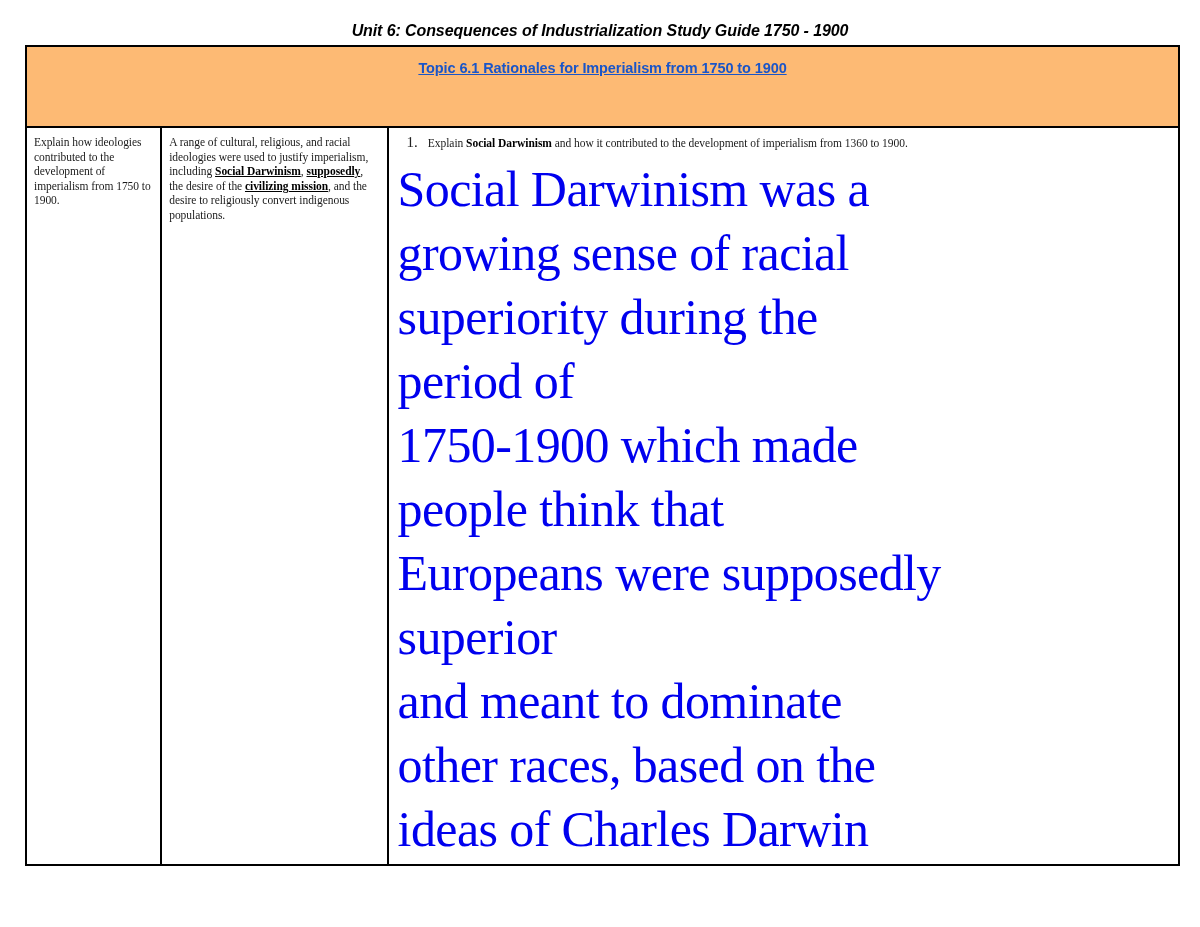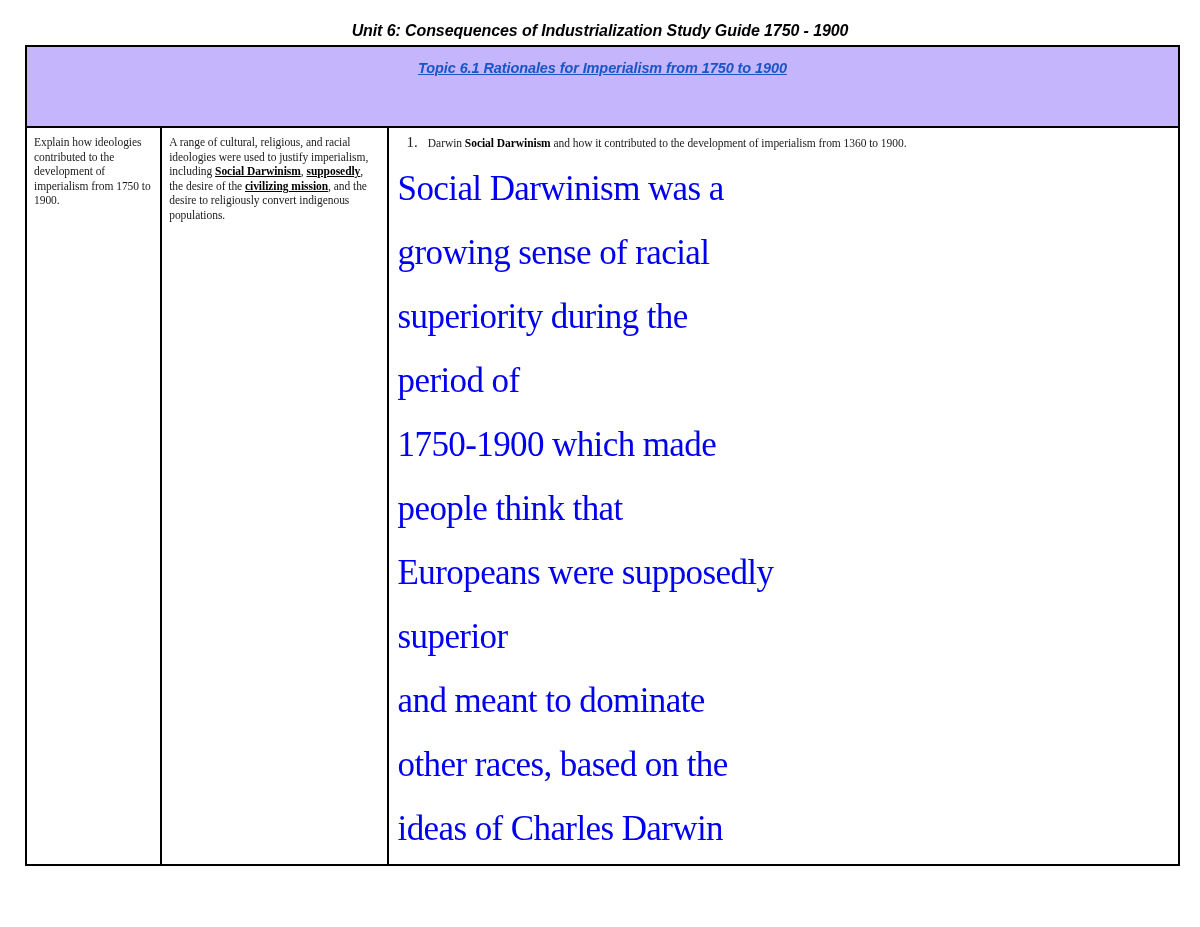--- a/index.html
+++ b/index.html
@@ -42,25 +42,24 @@
     table-layout: fixed;
   }
   .guide-table td {
     border: 2px solid #000000;
     vertical-align: top;
     padding: 0;
   }
 
   
   .topic-header-cell {
-    background: #c4b5fd;
+    background: #fdba74;
     height: 79px;
     text-align: center;
     vertical-align: top;
-    font-style: italic;
   }
   .topic-link {
     display: inline-block;
     margin-top: 13px;
     font-size: 14.5px;
     font-weight: bold;
     color: #1a55c8;
     text-decoration: underline;
     cursor: pointer;
     letter-spacing: -0.1px;
@@ -110,21 +109,21 @@
     color: #1a1a1a;
     letter-spacing: -0.05px;
   }
   .q-text b { font-weight: bold; color: #000000; }
 
   .answer-text {
     position: absolute;
     top: 29px;
     left: 9px;
     width: 800px;
-    font-size: 35px;
+    font-size: 50px;
     line-height: 64px;
     color: #0000ee;
     white-space: pre;
     letter-spacing: -0.6px;
   }
 </style>
 </head>
 <body>
 
 <div class="doc-title">Unit 6: Consequences of Industrialization Study Guide 1750 - 1900</div>
@@ -144,21 +143,21 @@
     <tr class="body-row">
       <td>
         <div class="lo-text">Explain how ideologies contributed to the development of imperialism from 1750 to 1900.</div>
       </td>
       <td>
         <div class="kc-text"><span>A range of cultural, religious, and racial ideologies were used to justify imperialism, including </span><b>Social Darwinism</b><span>, </span><b>supposedly</b><span>, the desire of the </span><b>civilizing mission</b><span>, and the desire to religiously convert indigenous populations.</span></div>
       </td>
       <td class="answer-cell">
         <div class="question-line">
           <span class="q-number">1.</span>
-          <span class="q-text"><span>Darwin </span><b>Social Darwinism</b><span> and how it contributed to the development of imperialism from 1360 to 1900.</span></span>
+          <span class="q-text"><span>Explain </span><b>Social Darwinism</b><span> and how it contributed to the development of imperialism from 1360 to 1900.</span></span>
         </div>
         <div class="answer-text">Social Darwinism was a
 growing sense of racial
 superiority during the
 period of
 1750-1900 which made
 people think that
 Europeans were supposedly
 superior
 and meant to dominate

